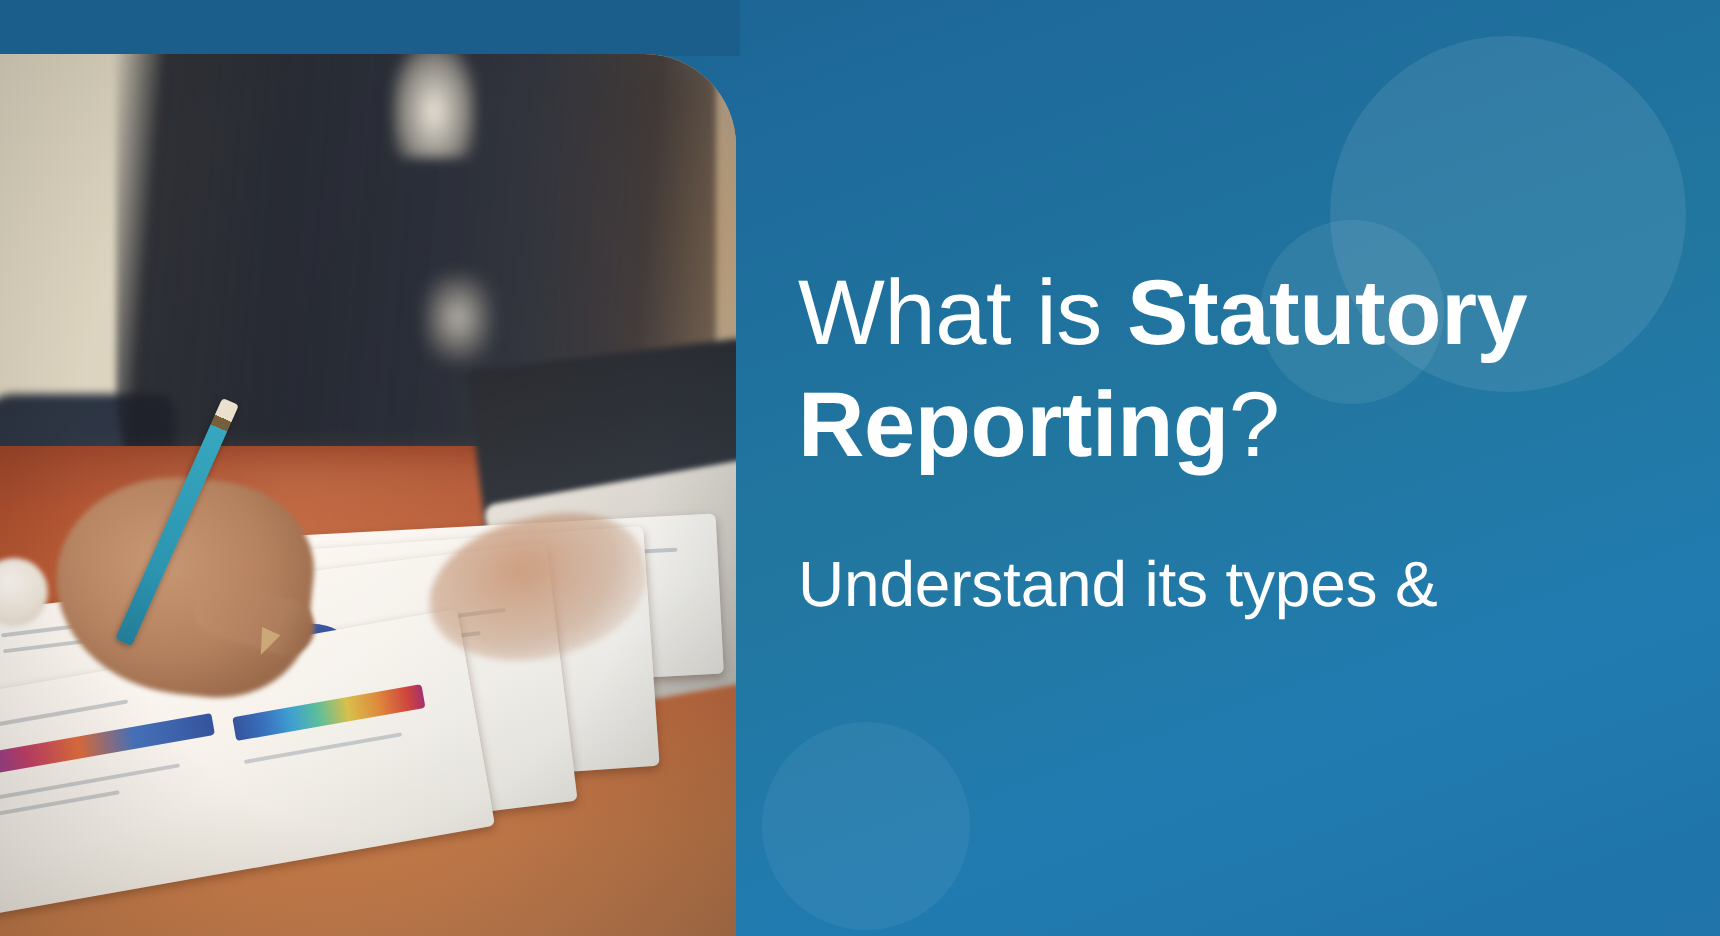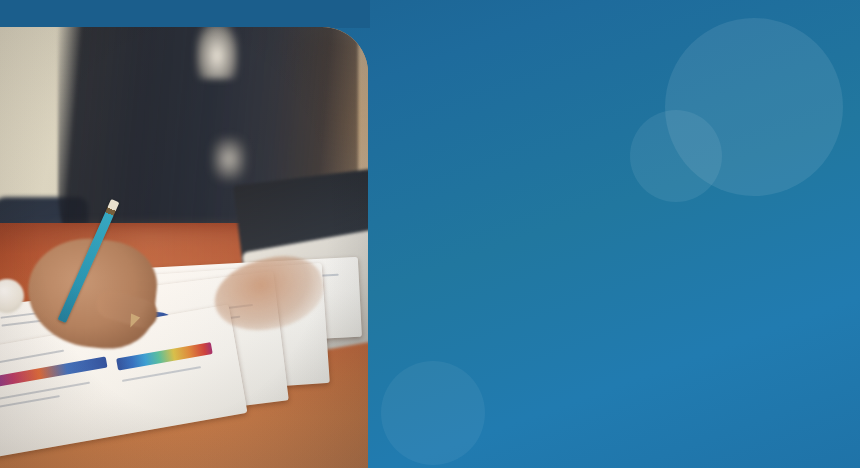--- a/index.html
+++ b/index.html
@@ -342,16 +342,17 @@
     <div class="photo-layer ph-hand"></div>
     <div class="photo-layer ph-finger"></div>
     <div class="photo-layer ph-pencil"></div>
     <div class="photo-layer ph-pencil-tip"></div>
 
     <div class="photo-layer ph-tone"></div>
     <div class="photo-layer ph-vignette"></div>
   </div>
 
   <div class="text-col">
-    <p class="subhead"><br></p>
+    <h1 class="headline"><span>What is </span><b>Statutory Reporting</b><span>?</span></h1>
+    <p class="subhead"><span>Understand its types &amp;</span><br></p>
   </div>
 
 </div>
 
 </body></html>

